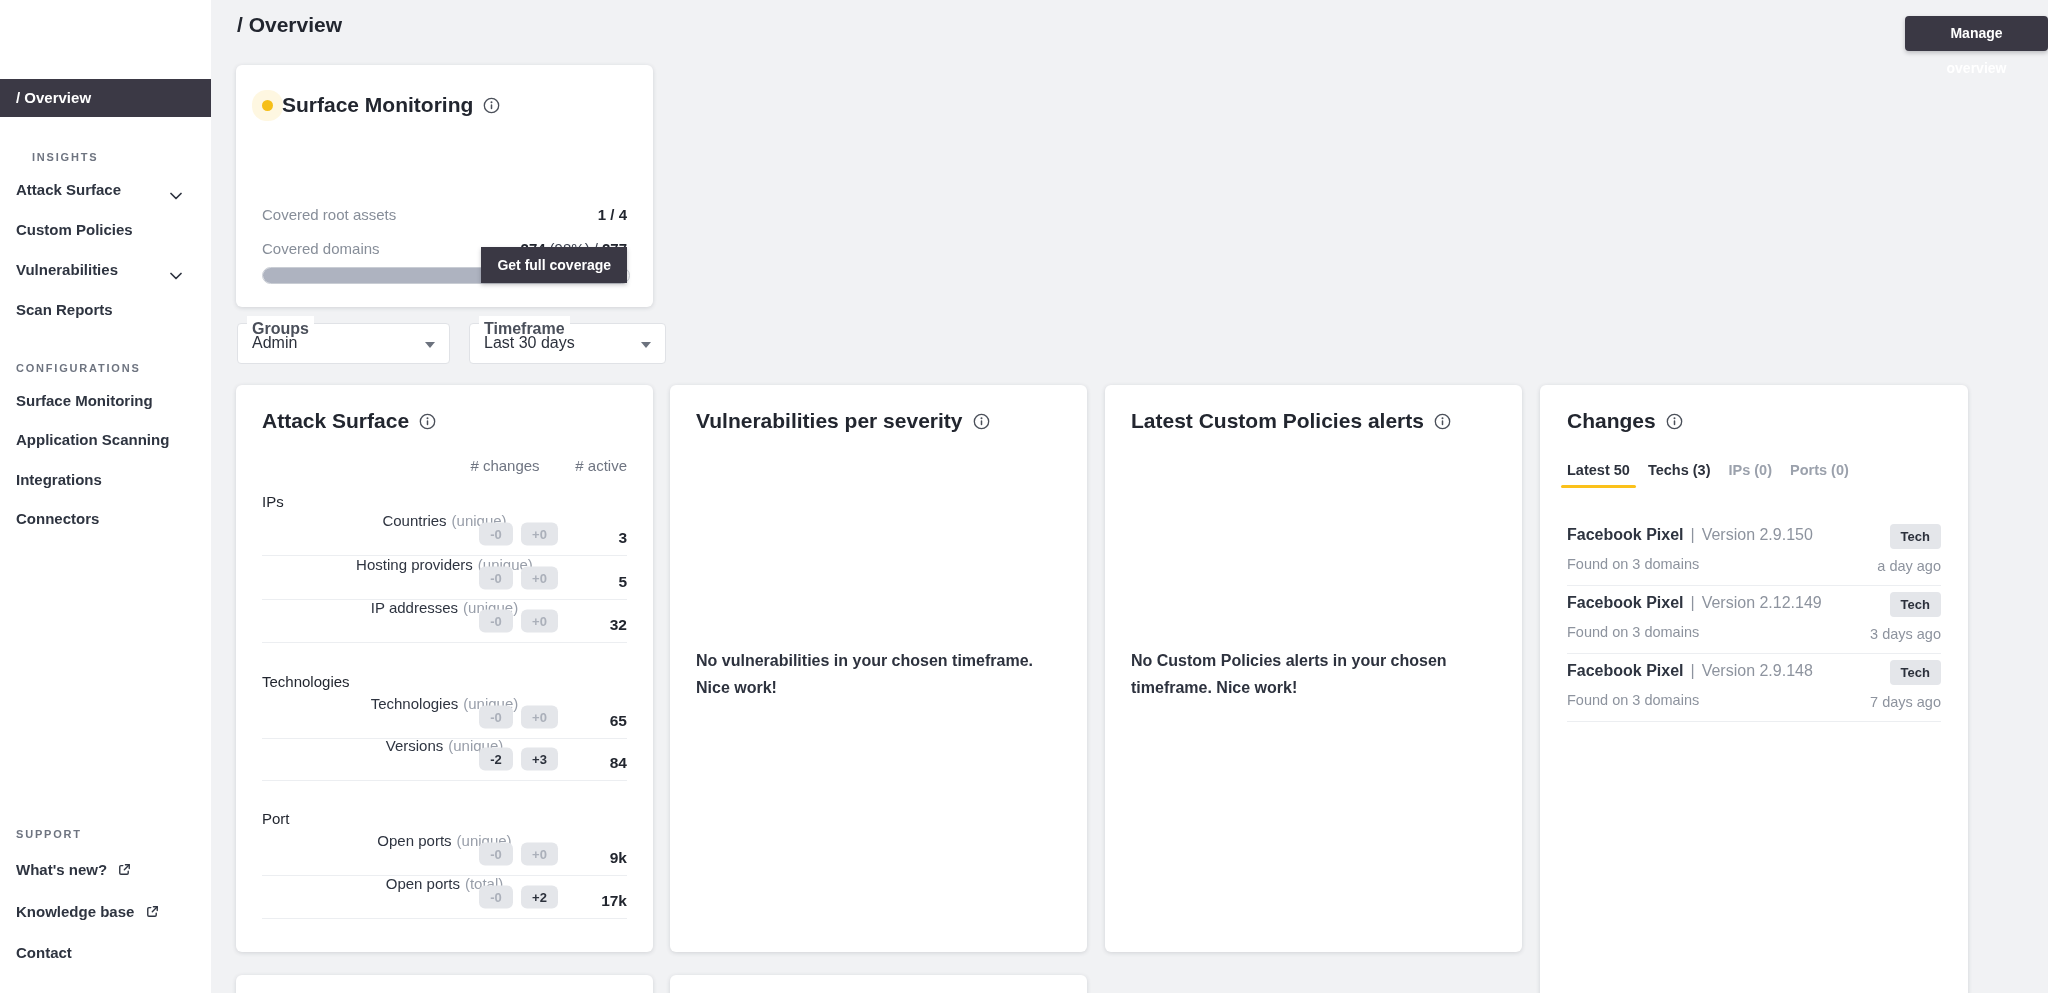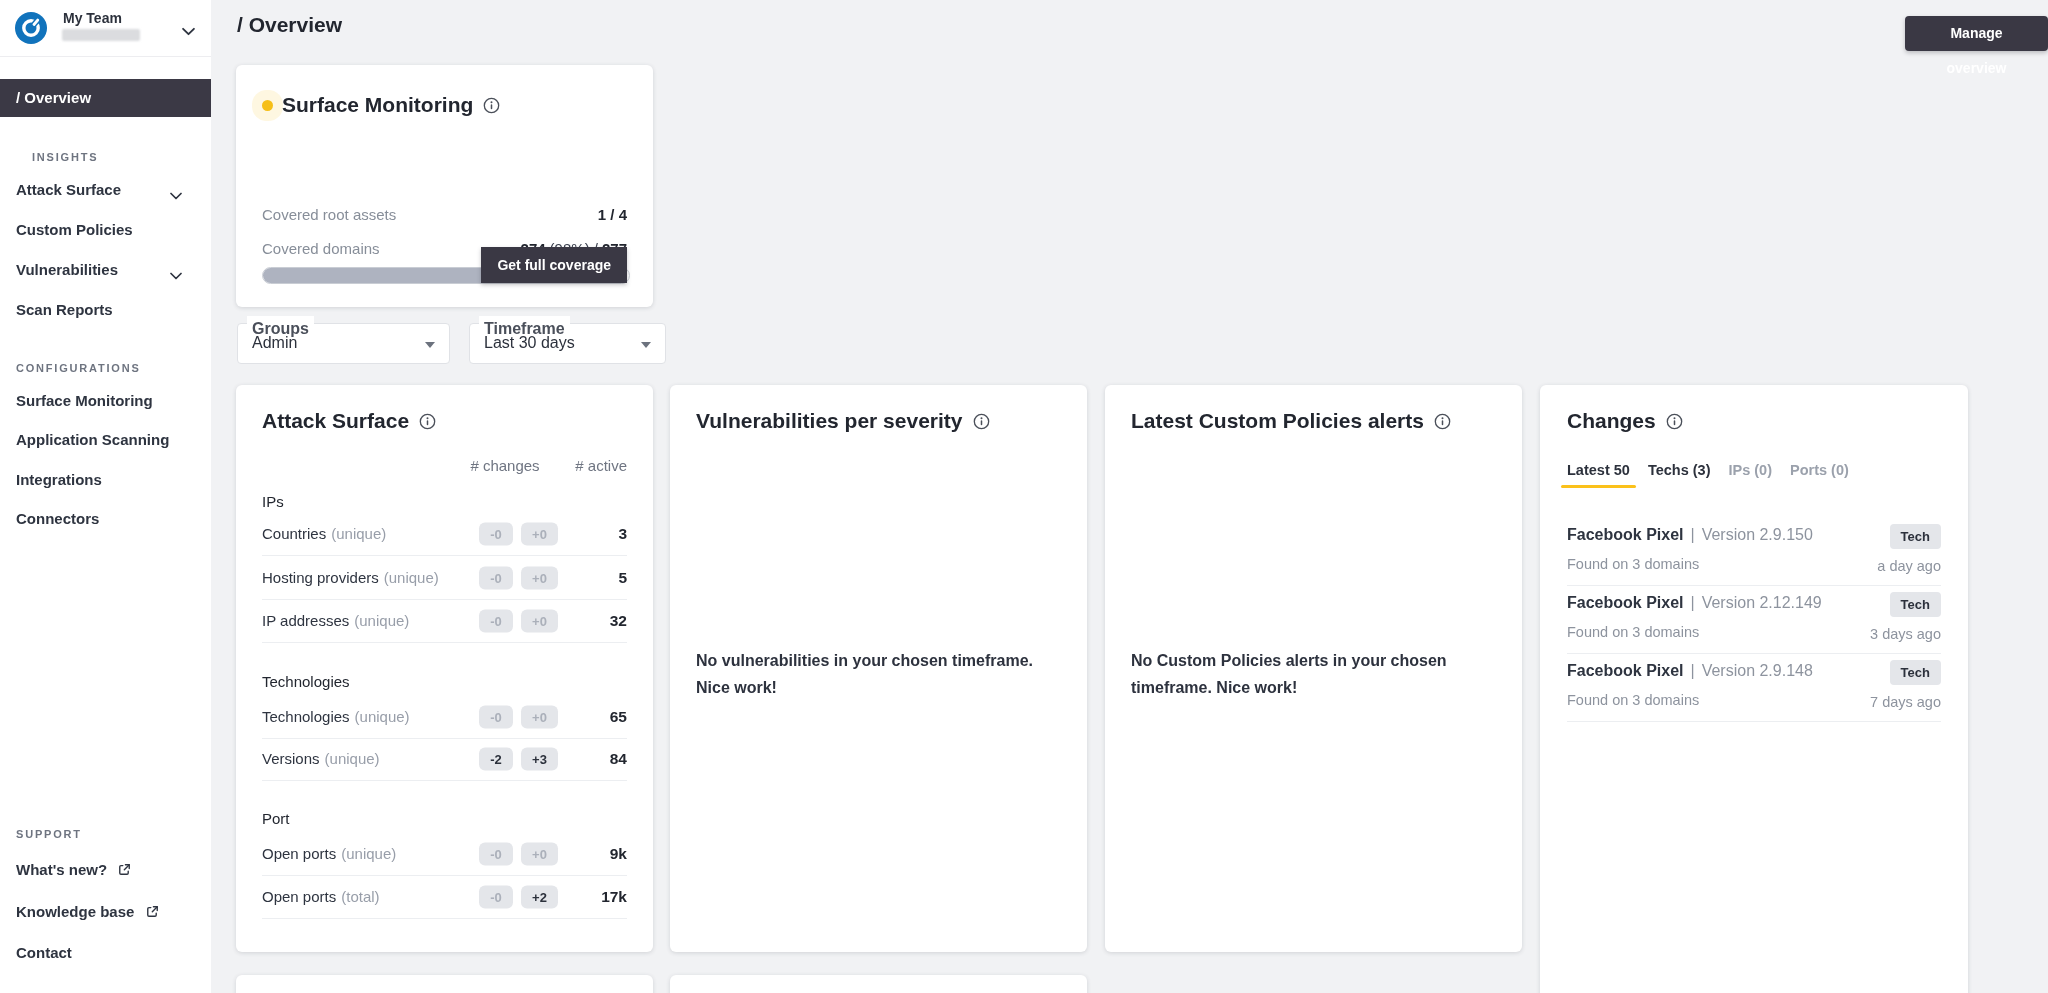--- a/index.html
+++ b/index.html
@@ -63,21 +63,21 @@
   .caret { position:absolute; right:14px; top:18px; width:0; height:0;
     border-left:5px solid transparent; border-right:5px solid transparent; border-top:6px solid #6c727e; }
 
   
   .as-card { left:236px; top:385px; width:417px; height:567px; }
   .as-col { position:absolute; font-size:15px; color:#6f7582; top:72px; }
   .as-col.changes { left:209px; width:120px; text-align:center; }
   .as-col.active { right:26px; text-align:right; }
   .as-sec { position:absolute; left:26px; font-size:15px; font-weight:400; color:#22262f; }
   .as-row { position:absolute; left:26px; right:26px; height:44px; border-bottom:1px solid #eceef1;
-    display:flex; align-items:center; }
+    display:flex; align-items:center;flex-direction:column; }
   .as-lbl { font-size:15px; color:#2e3440; }
   .qual { color:#989ea9; margin-left:5px; }
   .pill { position:absolute; top:50%; transform:translateY(-50%); height:23px; border-radius:6px;
     background:#e4e6ea; font-size:13px; font-weight:700; display:flex; align-items:center; justify-content:center; }
   .pill.m { left:217px; width:34px; }
   .pill.p { left:259px; width:37px; }
   .pill.muted { color:#abb0ba; }
   .pill.hot { color:#2c313c; }
   .as-val { margin-left:auto; font-size:15.5px; font-weight:700; color:#22262f; }
 
@@ -106,37 +106,20 @@
 
   
   .stub-card { top:975px; width:417px; height:40px; }
   .stub-card.s1 { left:236px; }
   .stub-card.s2 { left:670px; }
 </style>
 </head>
 <body>
 
 <div class="sidebar">
-  <div class="team-header">
-    <span class="logo">
-      <svg width="32" height="32" viewBox="0 0 32 32">
-        <circle cx="16" cy="16" r="16" fill="#1173bc"></circle>
-        <circle cx="16" cy="16" r="7.2" fill="none" stroke="#ffffff" stroke-width="3.4"></circle>
-        <rect x="13.1" y="2.6" width="5.8" height="9.2" fill="#1173bc" transform="rotate(40 16 16)"></rect>
-        <rect x="14.6" y="4.2" width="2.9" height="8.6" rx="1.4" fill="#ffffff" transform="rotate(40 16 16)"></rect>
-      </svg>
-    </span>
-    <span class="team-name">My Team</span>
-    <span class="team-redacted"></span>
-    <span class="team-chevron">
-      <svg width="13" height="9" viewBox="0 0 12 8">
-          <path d="M1 1.5 L6 6.5 L11 1.5" fill="none" stroke="#2e3440" stroke-width="1.7" stroke-linecap="round" stroke-linejoin="round"></path>
-        </svg>
-    </span>
-  </div>
 
   <div class="sel-item">/ Overview</div>
 
   <div class="nav-sec" style="top:151px;padding-left:16px;">INSIGHTS</div>
   <div class="nav-item" style="top:181px;">
     <span>Attack Surface</span>
     <span class="chev">
       <svg width="12" height="8" viewBox="0 0 12 8">
           <path d="M1 1.5 L6 6.5 L11 1.5" fill="none" stroke="#2e3440" stroke-width="1.7" stroke-linecap="round" stroke-linejoin="round"></path>
         </svg>

